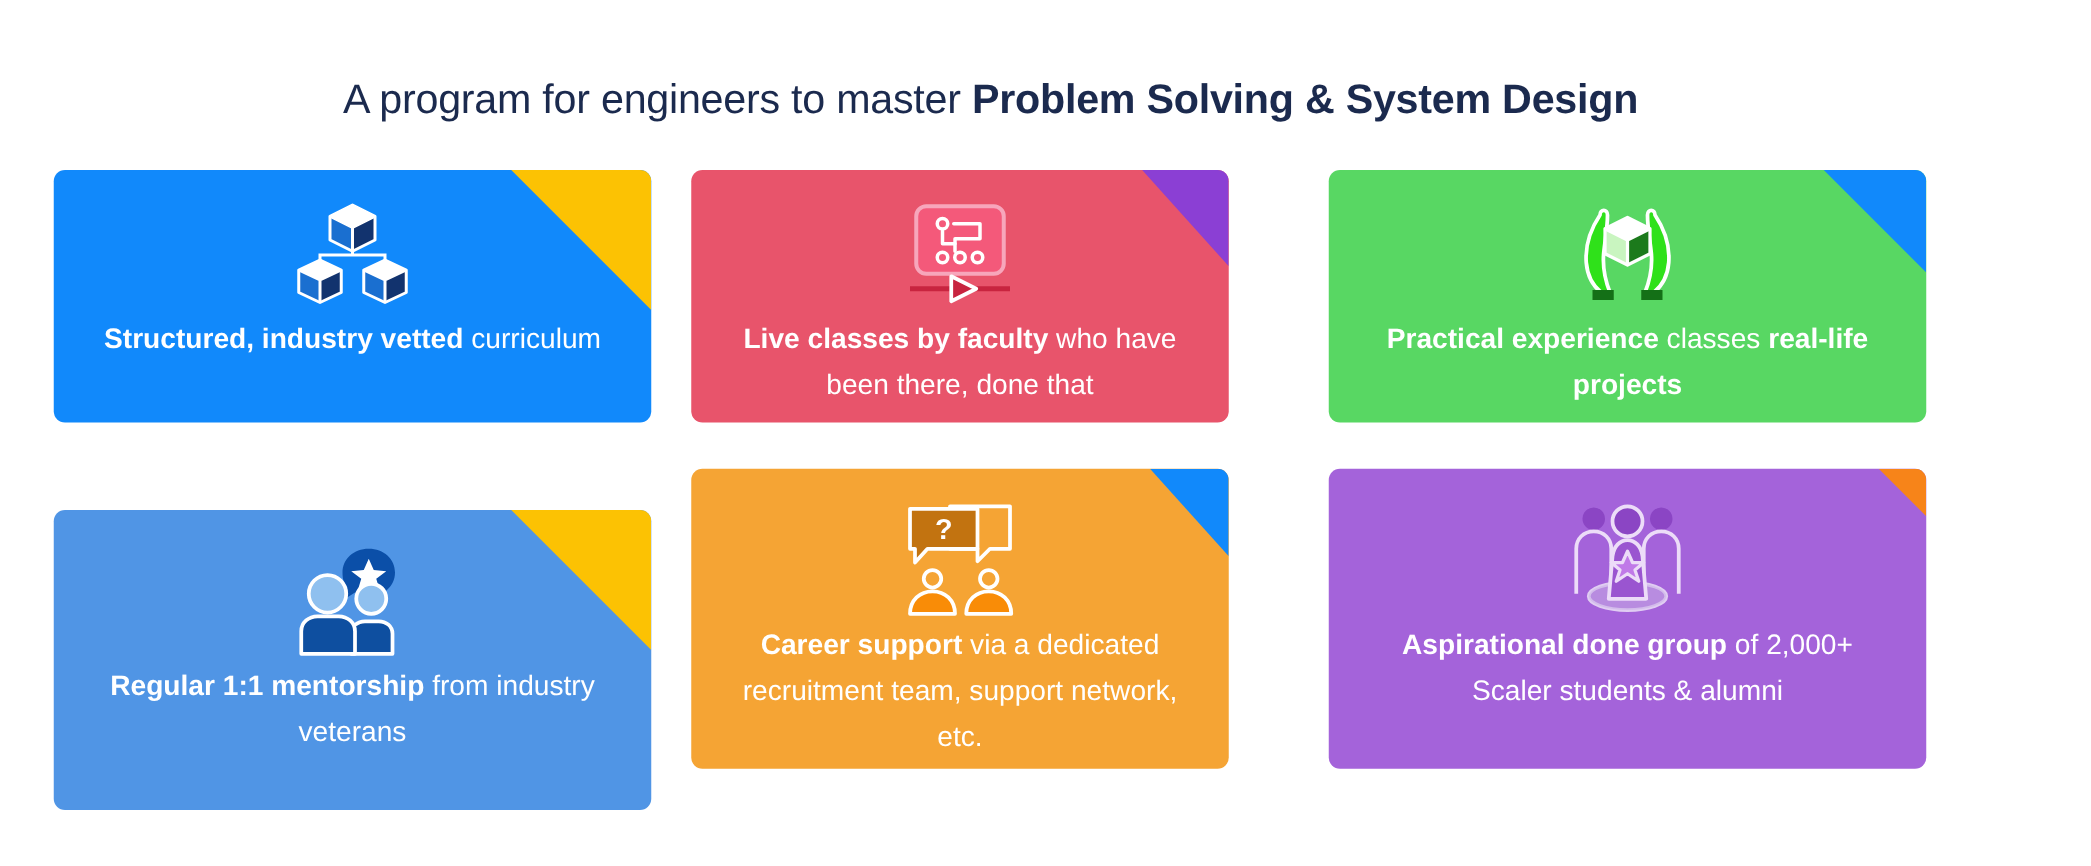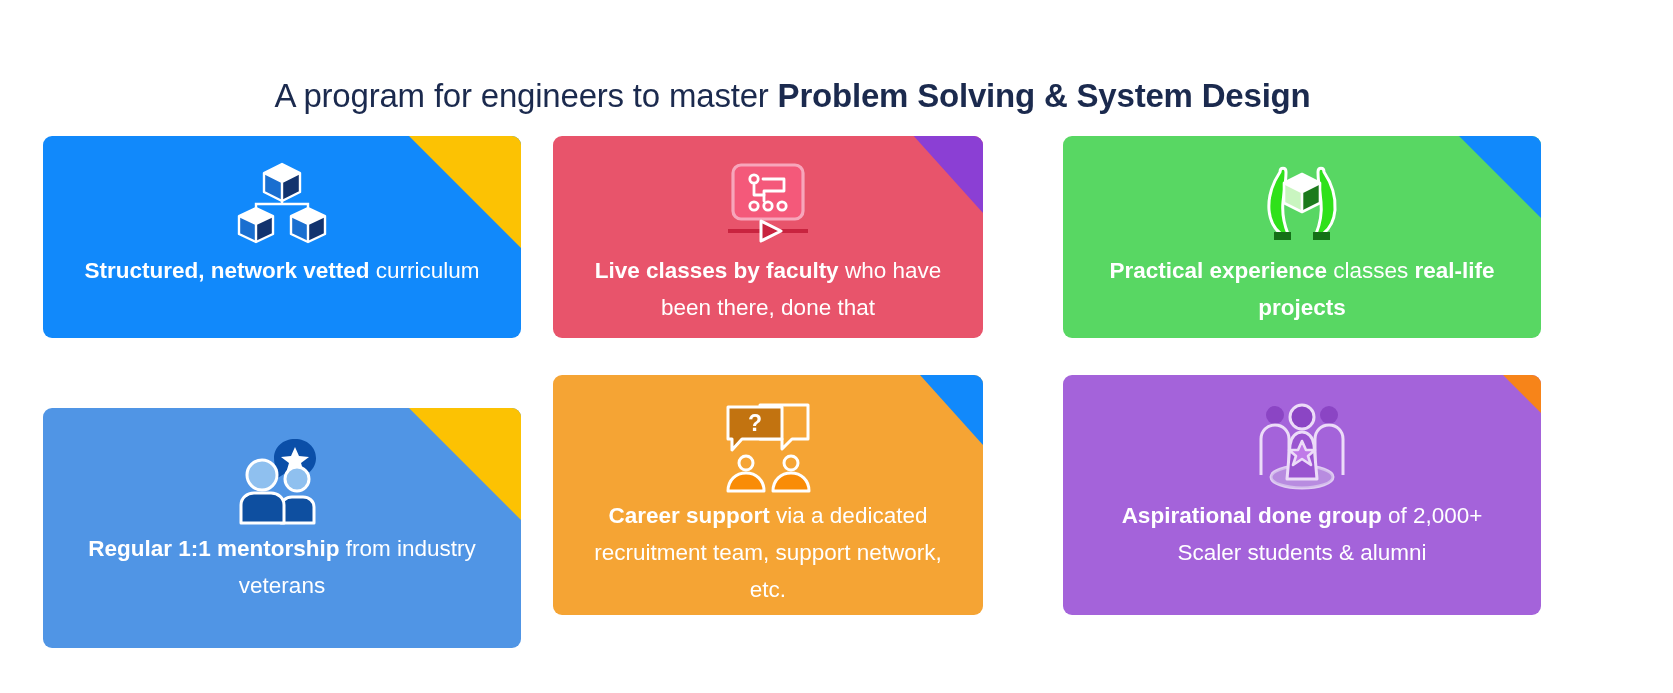--- a/index.html
+++ b/index.html
@@ -7,21 +7,21 @@
     width:1673px;height:693px;
     background:#ffffff;
     font-family:"Liberation Sans","DejaVu Sans",sans-serif;
     overflow:hidden;
   }
   .page{position:relative;width:1673px;height:693px;}
 
   
   .heading{
     position:absolute;
-    left:0;top:72px;width:1585px;
+    left:0;top:55px;width:1585px;
     text-align:center;
     font-size:33px;
     line-height:48px;
     color:#1b2a4e;
     letter-spacing:-0.2px;
     white-space:nowrap;
   }
   .heading .light{font-weight:400;}
   .heading .bold{font-weight:700;}
 
@@ -136,21 +136,21 @@
               <polygon points="55,56 72,64 72,82 55,74" fill="#1a6fd0"></polygon>
               <polygon points="89,56 89,74 72,82 72,64" fill="#12336e"></polygon>
               <g fill="none" stroke="#ffffff" stroke-width="2.4" stroke-linejoin="round">
                 <polygon points="72,48 89,56 89,74 72,82 55,74 55,56"></polygon>
                 <path d="M55,56 L72,64 L89,56 M72,64 L72,82"></path>
               </g>
             </g>
           </svg>
         </div>
         <div class="card-text">
-          <b>Structured, network vetted </b><span>curriculum</span>
+          <b>Structured, industry vetted </b><span>curriculum</span>
         </div>
       </div>
 
       <div class="card col2" id="card1" style="background: rgb(232, 84, 107);">
         <div class="corner">
           <svg viewBox="0 0 478 202" preserveAspectRatio="none">
             <polygon id="corner1" points="401,0 478,0 478,77" fill="#8b3fd4"></polygon>
           </svg>
         </div>
         <div class="icon-wrap">

